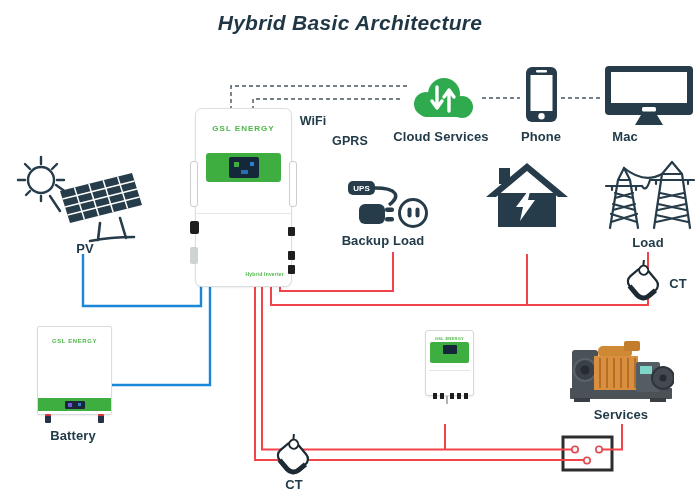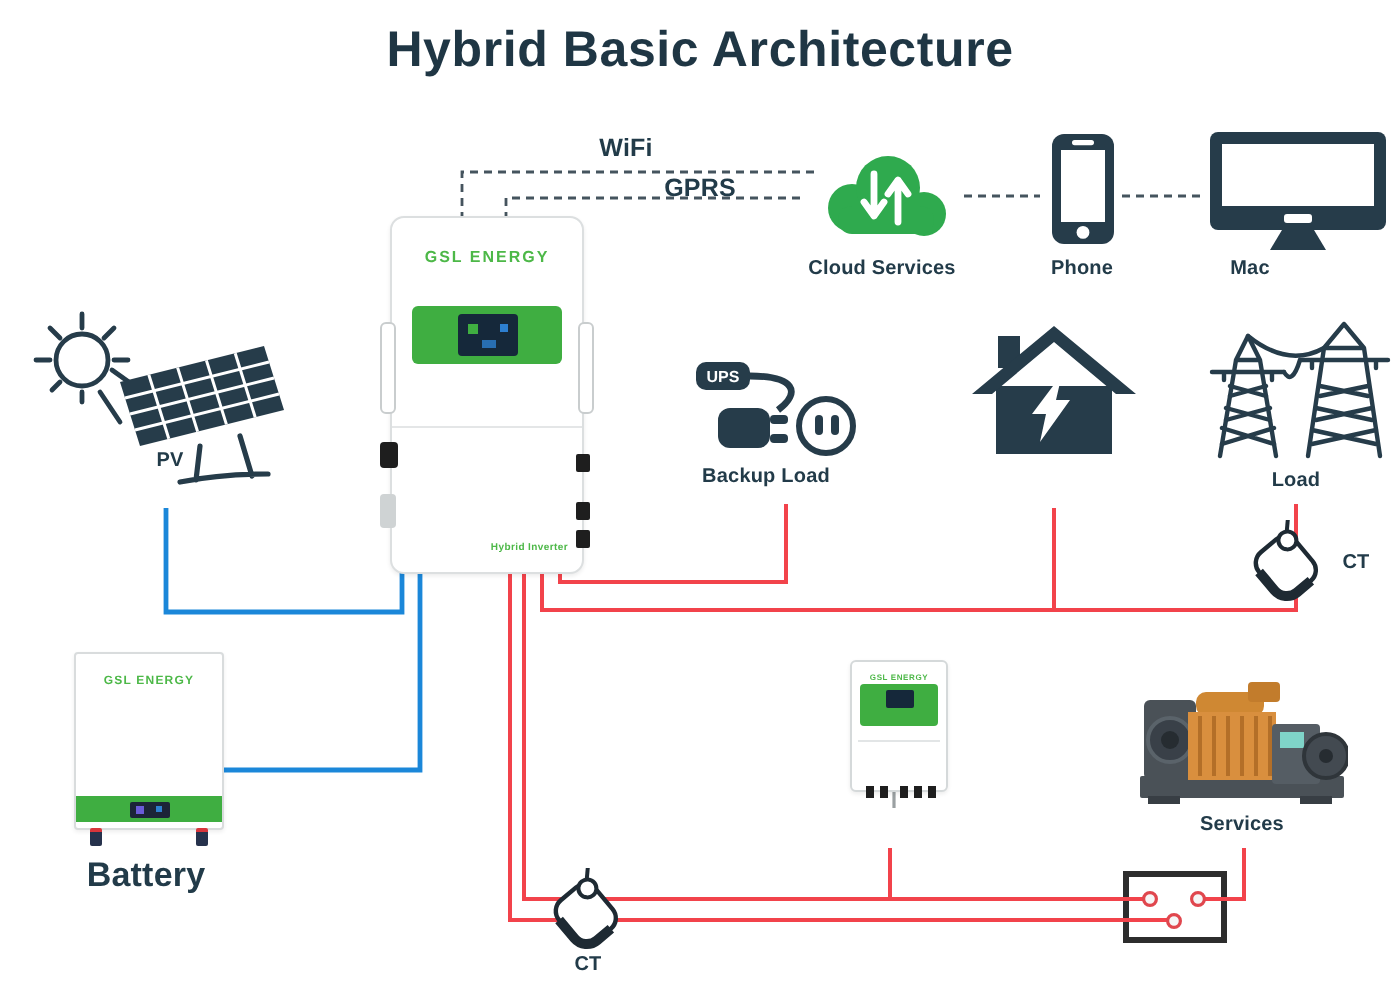--- a/index.html
+++ b/index.html
@@ -1,22 +1,22 @@
 <!DOCTYPE html>
 <html><head>
 <meta charset="utf-8">
 <style>
   html,body{margin:0;padding:0;background:#fff;}
   .stage{position:relative;width:700px;height:499px;background:#fff;overflow:hidden;
          font-family:"Liberation Sans",sans-serif;}
   .title{position:absolute;left:0;right:0;top:11px;text-align:center;
-         font-size:25px;font-weight:700;letter-spacing:.3px;color:#1f3644;z-index:3;}
-  .lbl{position:absolute;color:#223b49;font-weight:600;font-size:10px;line-height:1.05;
+         font-size:21px;font-weight:700;letter-spacing:.3px;color:#1f3644;z-index:3;font-style:italic;}
+  .lbl{position:absolute;color:#223b49;font-weight:600;font-size:13px;line-height:1.05;
        text-align:center;letter-spacing:.1px;z-index:3;white-space:nowrap;}
-  .lbl.small{font-size:12.5px;}
+  .lbl.small{font-size:12.5px;margin-top:47px;}
   .wires{position:absolute;left:0;top:0;z-index:1;}
   .icon{position:absolute;z-index:2;}
   .ct{z-index:3;}
   
   .inv{position:absolute;left:195px;top:108px;width:95px;height:177px;background:#fff;
        border:1px solid #dcdfe0;border-radius:7px;box-shadow:0 1px 2px rgba(0,0,0,.08);z-index:2;}
   .inv .brand{position:absolute;top:15px;left:0;right:0;text-align:center;color:#4db848;
        font-weight:700;font-size:8px;letter-spacing:1px;}
   .inv .panel{position:absolute;left:10px;right:10px;top:44px;height:29px;background:#3fae41;border-radius:3px;}
   .inv .screen{position:absolute;left:50%;top:4px;transform:translateX(-50%);width:30px;height:21px;
@@ -252,18 +252,18 @@
   </div>
 
   <div class="lbl small" style="left:283px;top:68px;width:60px">WiFi</div>
   <div class="lbl small" style="left:320px;top:88px;width:60px">GPRS</div>
   <div class="lbl" style="left:376px;top:130px;width:130px">Cloud Services</div>
   <div class="lbl" style="left:511px;top:130px;width:60px">Phone</div>
   <div class="lbl" style="left:595px;top:130px;width:60px">Mac</div>
   <div class="lbl" style="left:333px;top:234px;width:100px">Backup Load</div>
   <div class="lbl" style="left:623px;top:236px;width:50px">Load</div>
   <div class="lbl" style="left:663px;top:277px;width:30px">CT</div>
-  <div class="lbl" style="left:60px;top:226px;width:50px">PV</div>
-  <div class="lbl" style="left:33px;top:429px;width:80px;font-size:17px">Battery</div>
+  <div class="lbl" style="left:60px;top:242px;width:50px">PV</div>
+  <div class="lbl" style="left:33px;top:429px;width:80px;font-size:13px">Battery</div>
   <div class="lbl" style="left:576px;top:408px;width:90px">Services</div>
   <div class="lbl" style="left:279px;top:478px;width:30px">CT</div>
 
 </div>
 
 </body></html>

